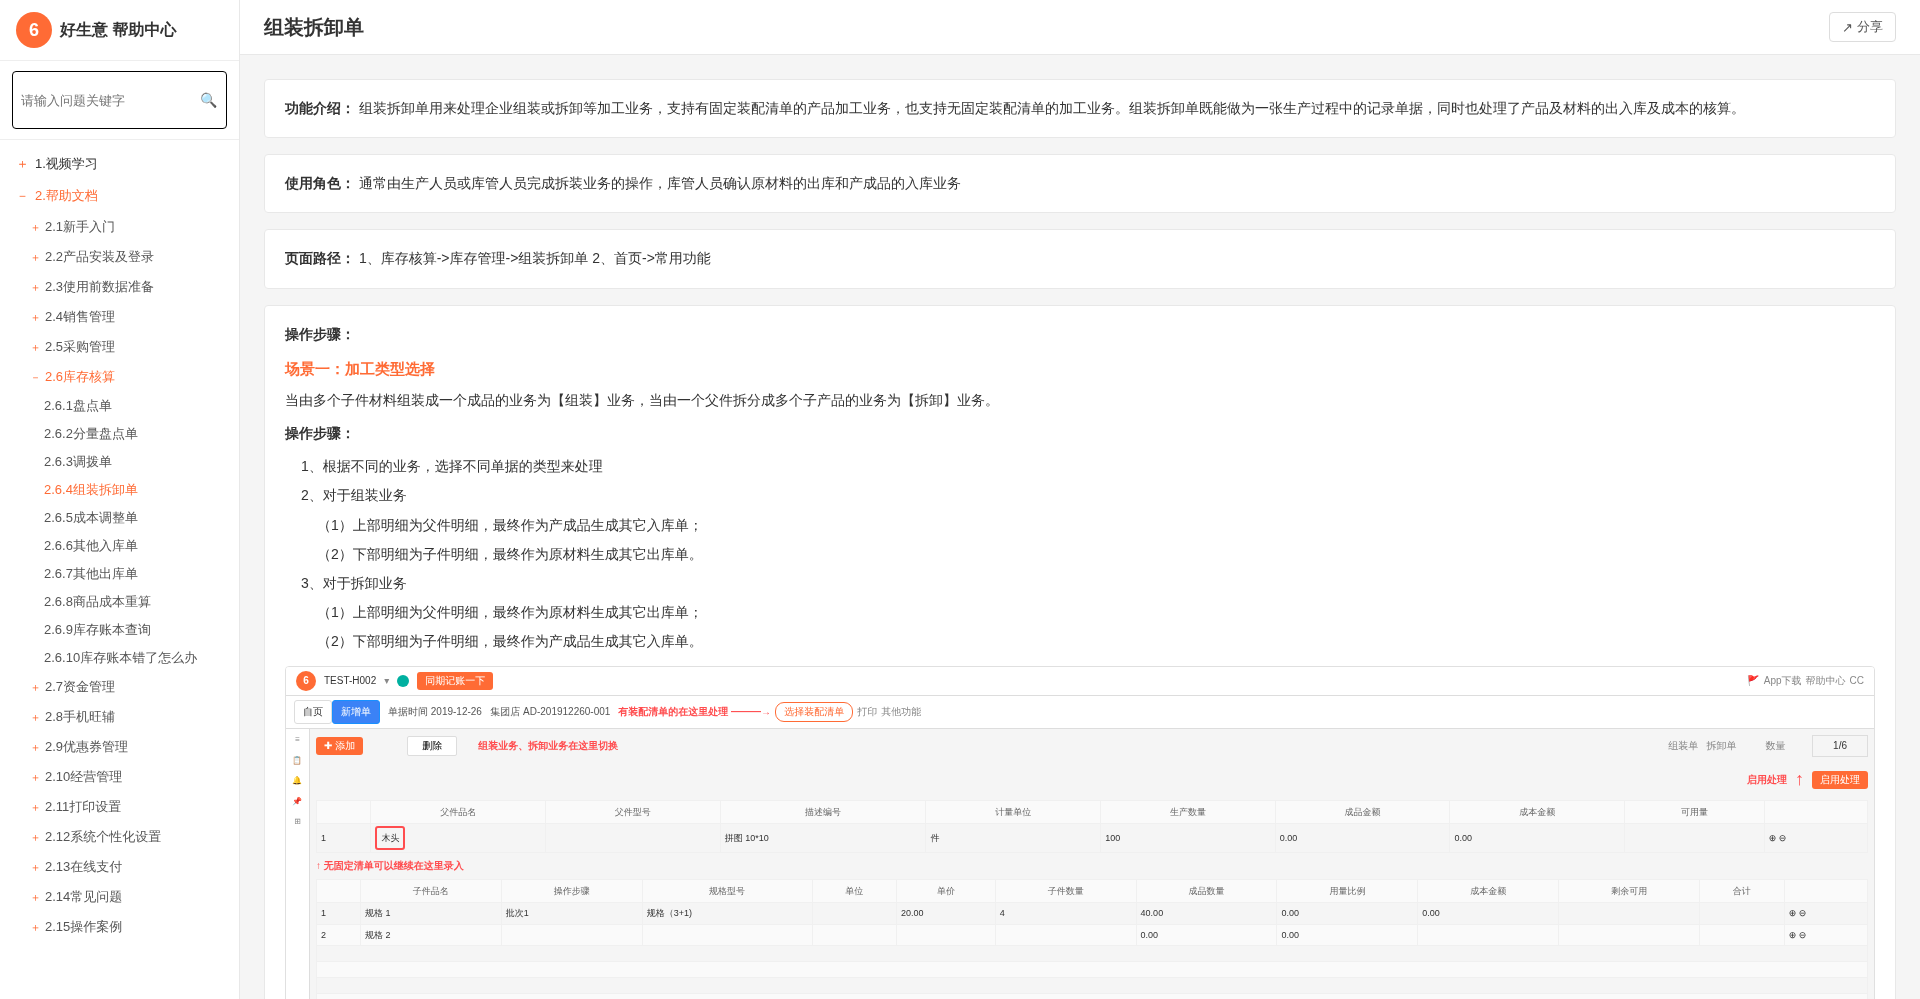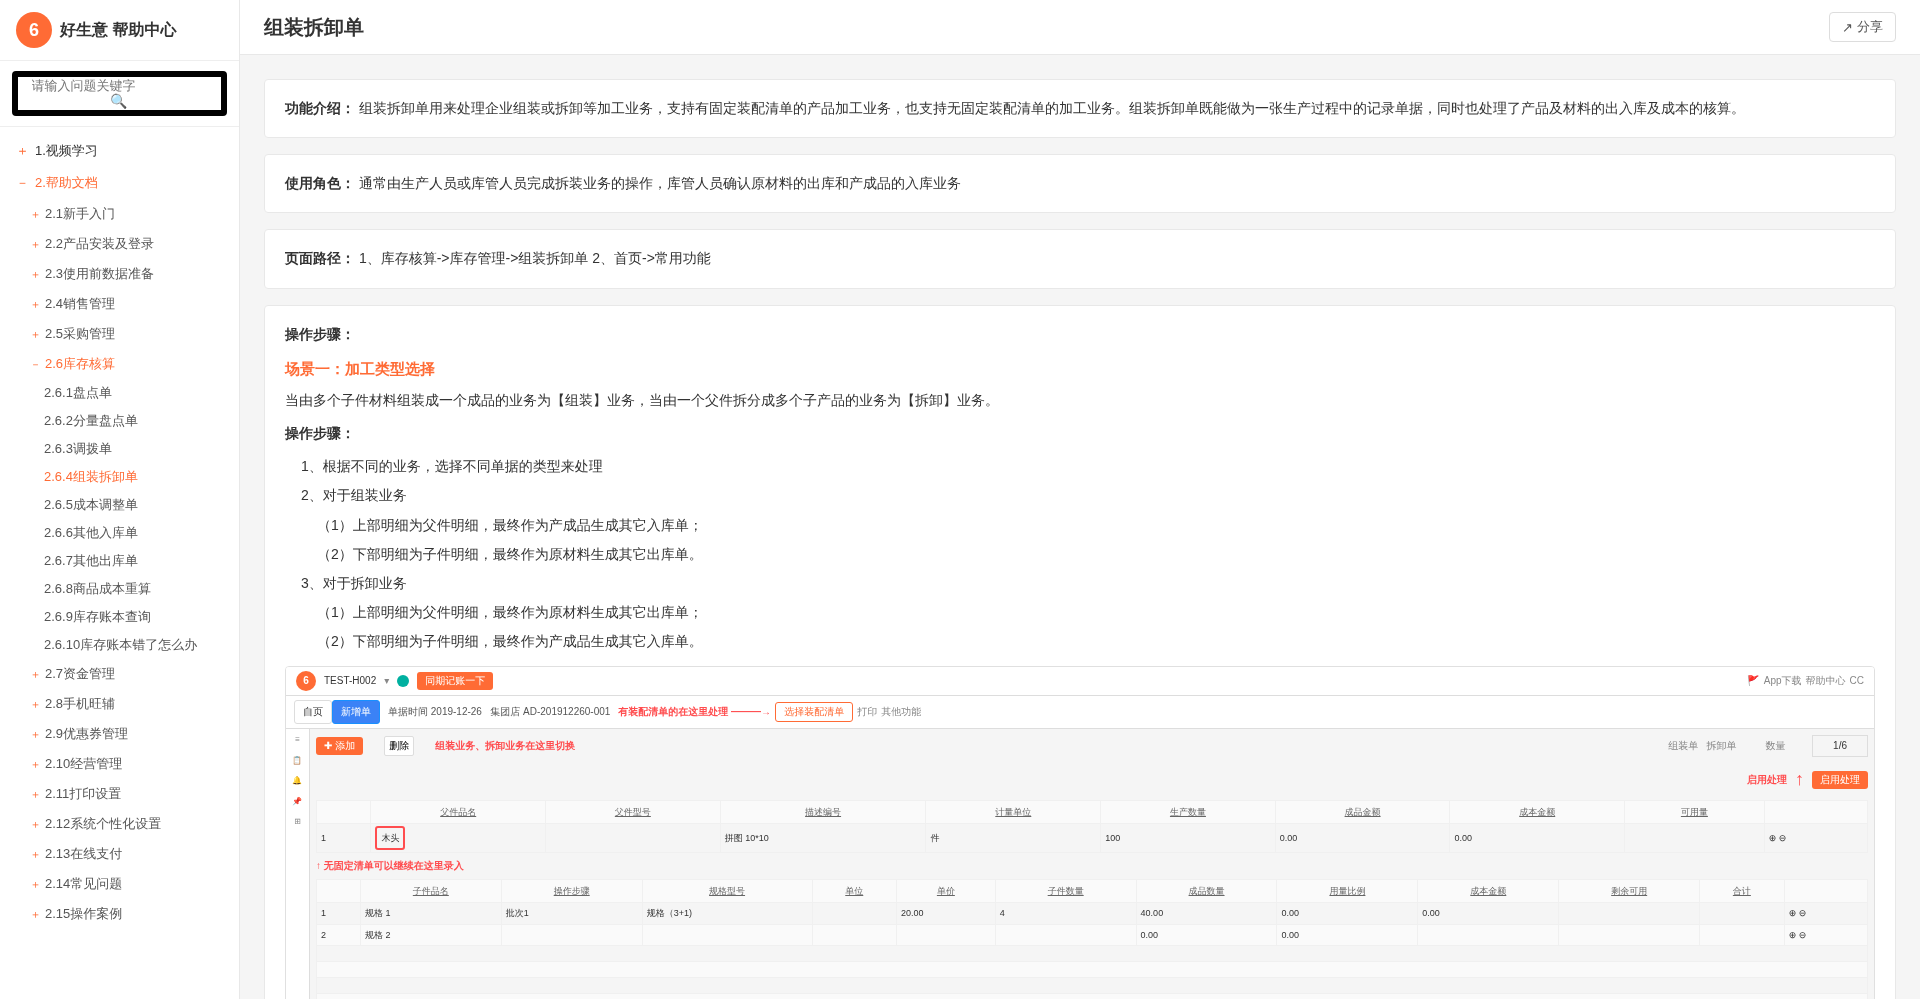--- a/index.html
+++ b/index.html
@@ -33,25 +33,24 @@
     }
     .site-title { font-size: 16px; font-weight: bold; color: #333; }
 
     #sidebar-search {
       padding: 10px 12px;
       border-bottom: 1px solid #eee;
     }
     .search-box {
       display: flex;
       align-items: center;
-      border: 6px solid #000000;
+      border: 1px solid #000000;
       border-radius: 4px;
-      padding: 1px 8px;
-      background: #fff;
-      flex-direction: column;
+      padding: 20px 8px;
+      background: #fff;
     }
     .search-box input {
       border: none; outline: none; flex: 1; font-size: 13px; color: #999;
       background: transparent;
     }
     .search-icon-btn { color: #aaa; cursor: pointer; font-size: 14px; }
 
     #sidebar-nav {
       flex: 1;
       overflow-y: auto;
@@ -172,21 +171,21 @@
       border-bottom: 1px solid #ddd;
       padding: 4px 10px;
       display: flex;
       align-items: center;
       gap: 8px;
       font-size: 11px;
     }
 
     .mock-logo { width: 20px; height: 20px; background: #ff6b35; border-radius: 50%; display: inline-flex; align-items: center; justify-content: center; color: #fff; font-size: 10px; font-weight: bold; }
     .mock-btn-primary { background: #ff6b35; color: #fff; border: none; border-radius: 3px; padding: 2px 8px; font-size: 10px; cursor: pointer; }
-    .mock-btn-outline { border: 1px solid #ff6b35; color: #ff6b35; background: #fff; border-radius: 3px; padding: 2px 8px; font-size: 10px; cursor: pointer; }
+    .mock-btn-outline { border: 1px solid #ff6b35; color: #ff6b35; background: #fff; border-radius: 9px; padding: 2px 8px; font-size: 10px; cursor: pointer; }
     .mock-icons { margin-left: auto; display: flex; gap: 4px; font-size: 10px; color: #888; }
 
     .mock-tabs {
       display: flex;
       align-items: center;
       gap: 0;
       padding: 4px 8px;
       background: #fff;
       border-bottom: 1px solid #ddd;
       font-size: 10px;
@@ -211,21 +210,21 @@
       font-size: 8px;
       color: #888;
     }
 
     .mock-main-content {
       flex: 1;
       padding: 6px;
     }
 
     .mock-table { width: 100%; border-collapse: collapse; font-size: 9px; margin-top: 4px; }
-    .mock-table th { background: #fafafa; border: 1px solid #f0f0f0; padding: 3px 4px; color: #666; font-weight: normal; text-decoration: underline; }
+    .mock-table th { background: #fafafa; border: 1px solid #f0f0f0; padding: 3px 4px; color: #666; font-weight: normal; }
     .mock-table td { border: 1px solid #f0f0f0; padding: 2px 4px; color: #333; }
     .mock-table tr:nth-child(even) td { background: #fafafa; }
 
     .mock-highlight-box {
       border: 2px solid #ff4d4f;
       border-radius: 3px;
       padding: 2px 4px;
       display: inline-block;
     }
 
@@ -419,21 +418,21 @@
               <span>📋</span>
               <span>🔔</span>
               <span>📌</span>
               <span>⊞</span>
             </div>
 
             <div class="mock-main-content">
 
               <div style="display:flex;align-items:center;gap:21px;margin-bottom:6px;">
                 <button class="mock-btn-primary" style="font-size:10px;">✚ 添加</button>
-                <button style="border:1px solid #ddd;background:#fff;border-radius:2px;padding:2px 4px;font-size:10px;cursor:pointer;">删除</button>
+                <button style="border:1px solid #ddd;background:#fff;border-radius:2px;padding:2px 14px;font-size:10px;cursor:pointer;margin-left:23px;">删除</button>
                 <span class="mock-annotation-text">组装业务、拆卸业务在这里切换</span>
                 <span style="margin-left:auto;"></span>
                 <span style="font-size:10px;color:#888;">组装单 &nbsp; 拆卸单</span>
                 <span style="font-size:10px;color:#888;margin-left:8px;">数量 &nbsp;</span>
                 <span style="border:1px solid #ddd;padding:1px 20px;font-size:10px;">1/6</span>
               </div>
 
               <div style="display:flex;align-items:center;gap:8px;margin-bottom:4px;justify-content:flex-end;">
                 <span class="mock-annotation-text">启用处理</span>
                 <span style="color:#ff4d4f;font-size:18px;">↑</span>

